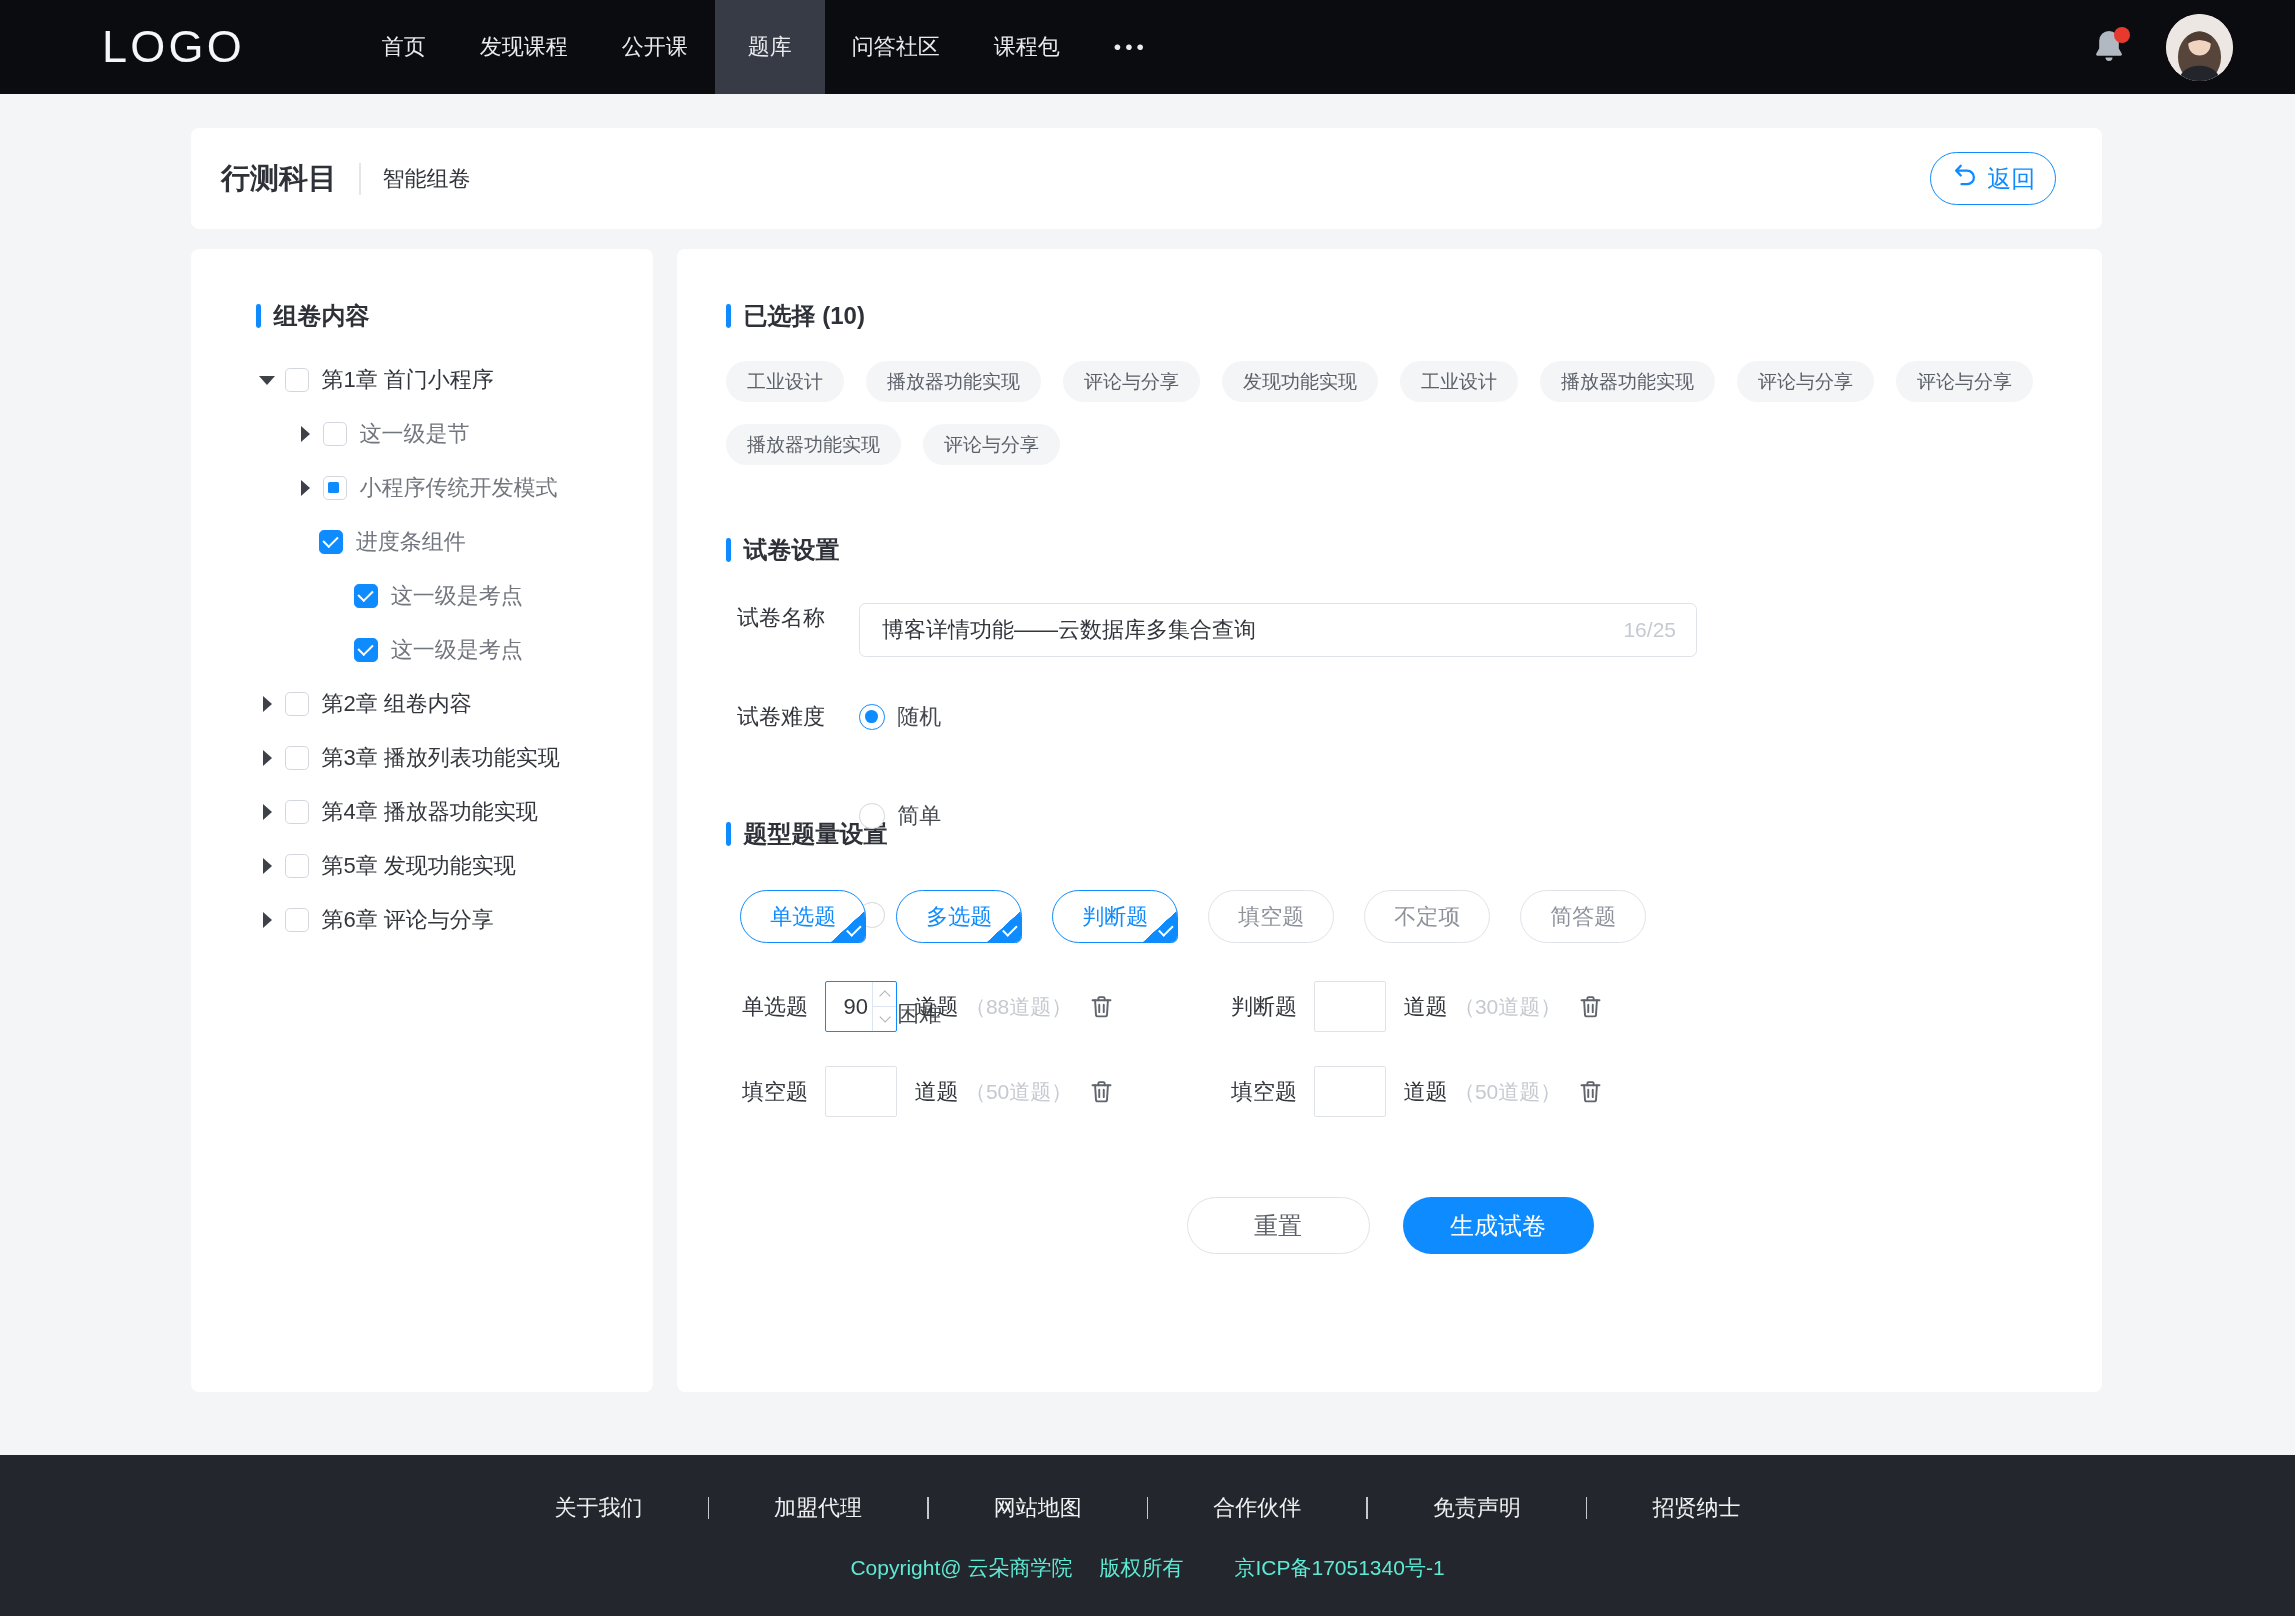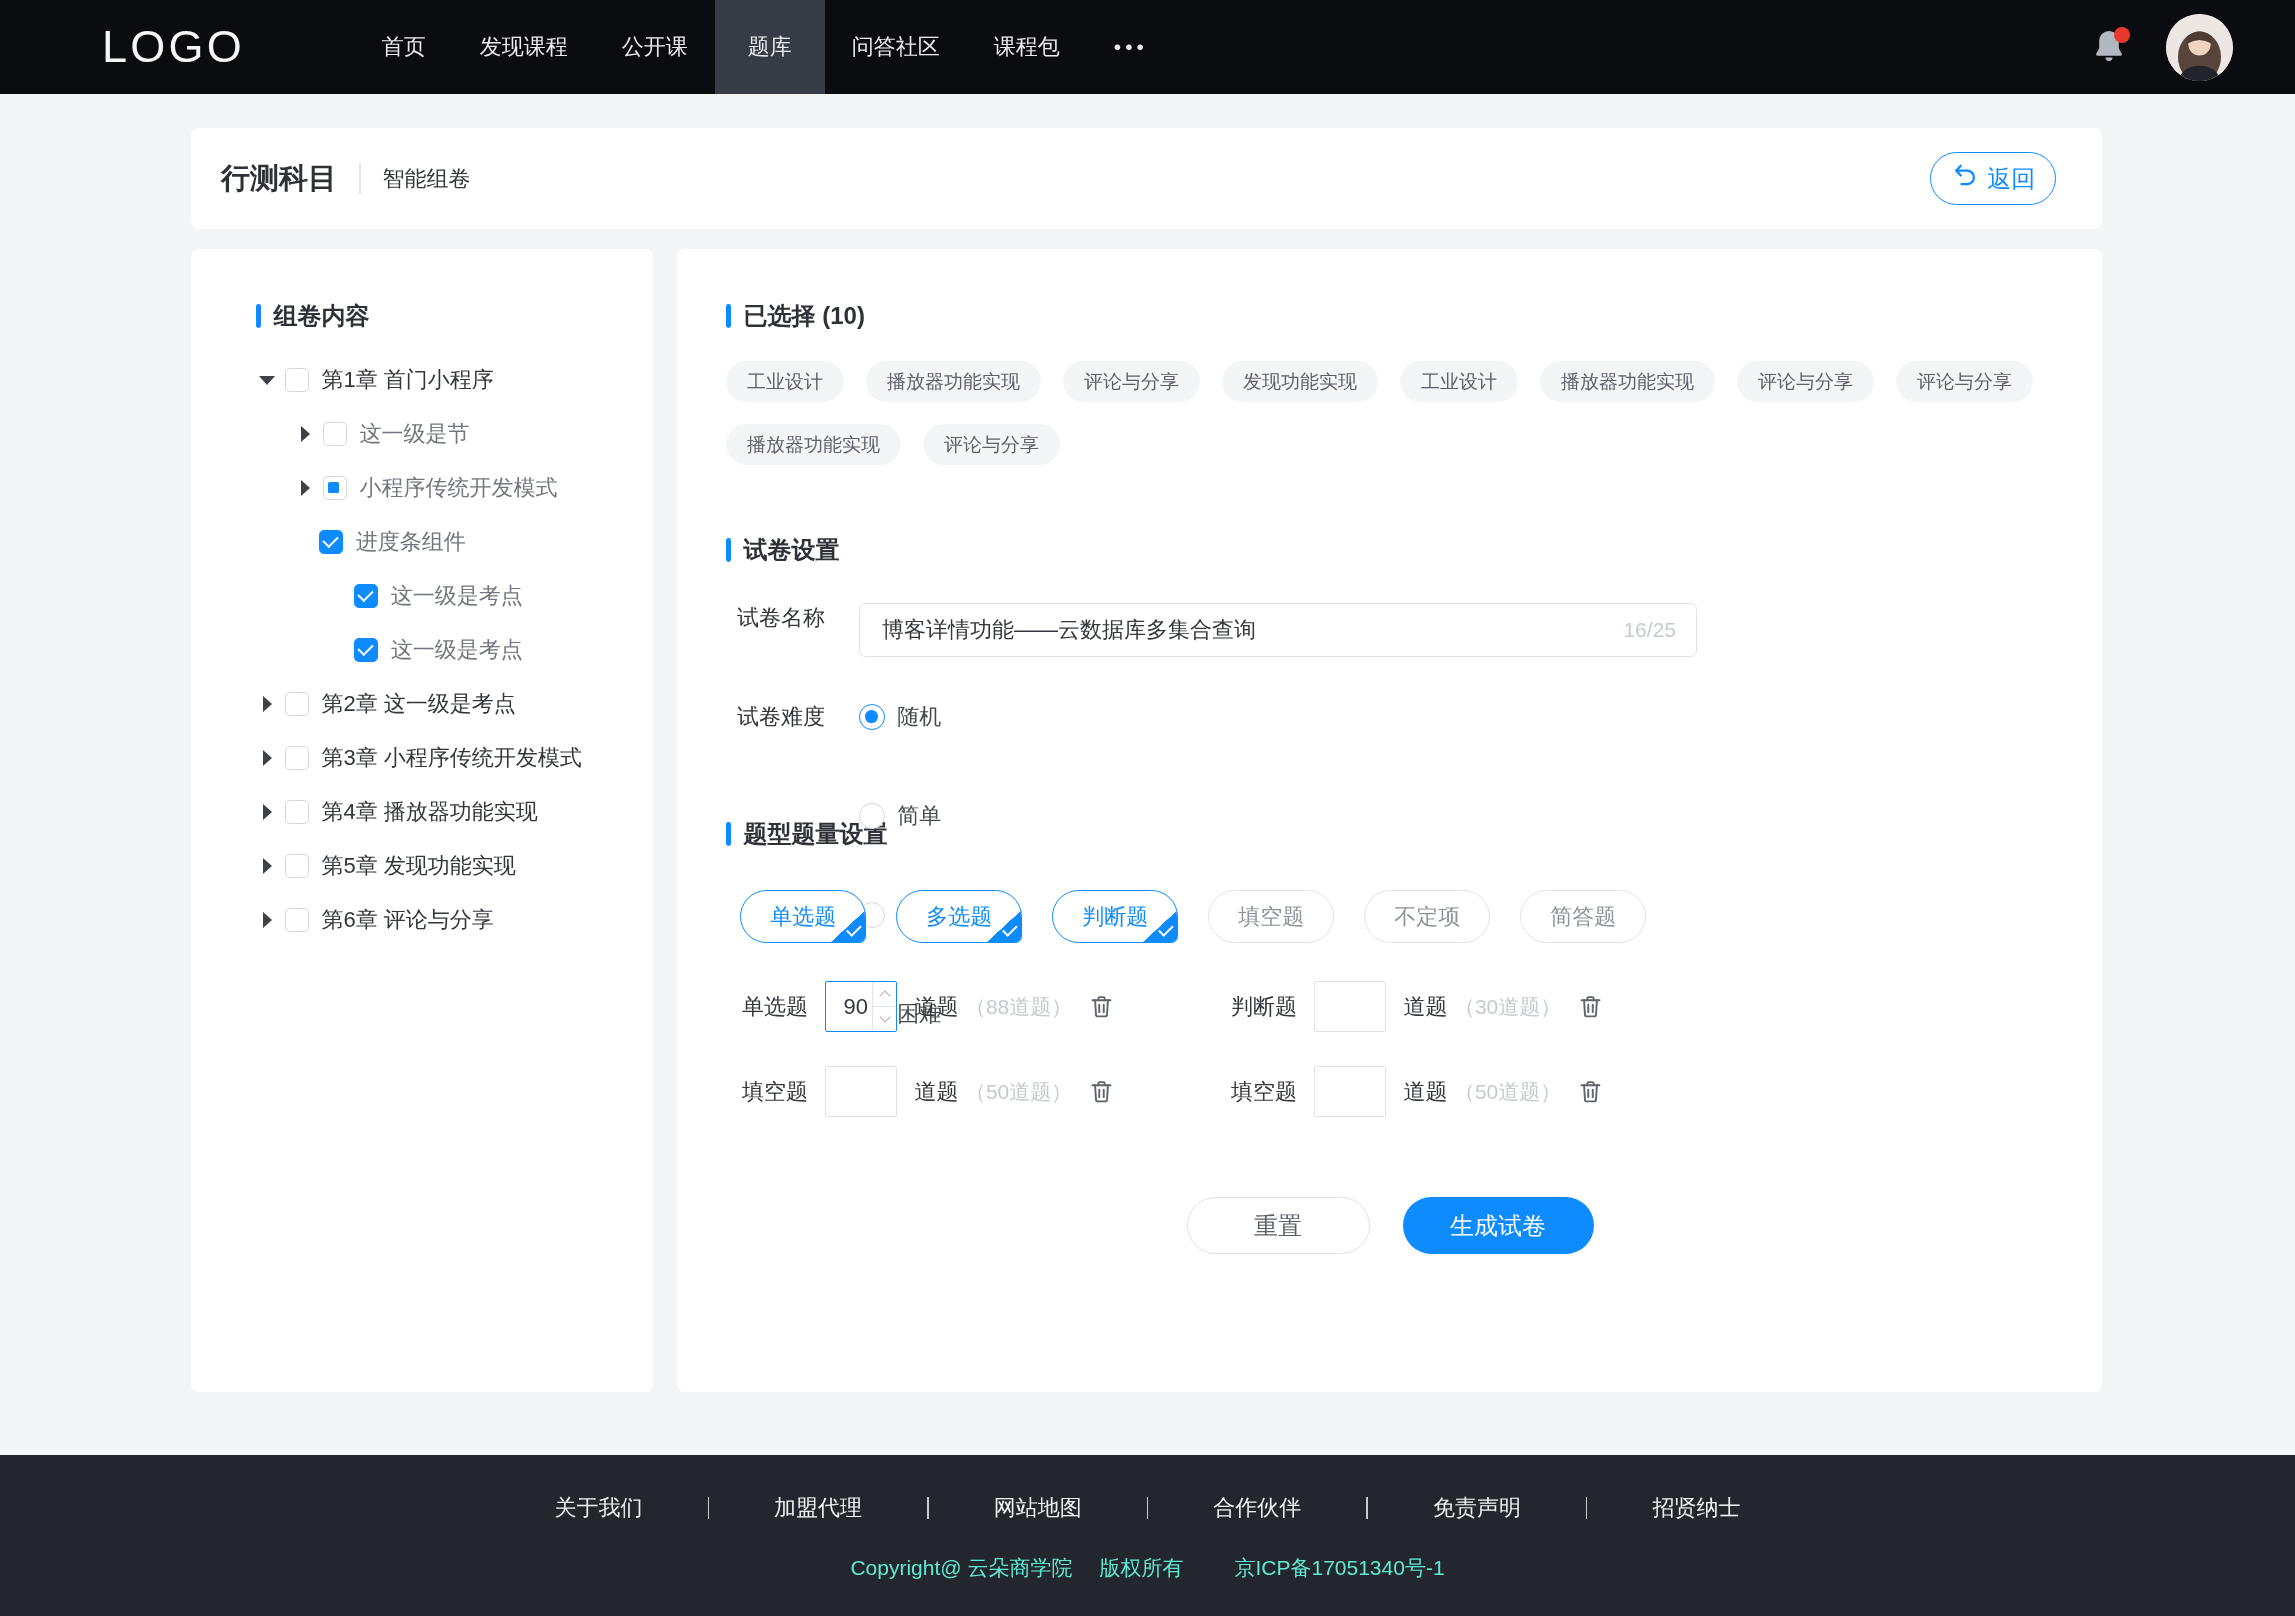--- a/index.html
+++ b/index.html
@@ -219,28 +219,28 @@
     </div>
     <div class="tree-row lvl3">
       <span class="cb checked"></span>
       <span class="tree-label">这一级是考点</span>
     </div>
     <div class="tree-row lvl0">
       <span class="caret-box">
           <span class="caret right"></span>
         </span>
       <span class="cb"></span>
-      <span class="tree-label">第2章 这一级是考点</span>
-    </div>
-    <div class="tree-row lvl0">
-      <span class="caret-box">
-          <span class="caret right"></span>
-        </span>
-      <span class="cb"></span>
-      <span class="tree-label">第3章 小程序传统开发模式</span>
+      <span class="tree-label">第2章 组卷内容</span>
+    </div>
+    <div class="tree-row lvl0">
+      <span class="caret-box">
+          <span class="caret right"></span>
+        </span>
+      <span class="cb"></span>
+      <span class="tree-label">第3章 播放列表功能实现</span>
     </div>
     <div class="tree-row lvl0">
       <span class="caret-box">
           <span class="caret right"></span>
         </span>
       <span class="cb"></span>
       <span class="tree-label">第4章 播放器功能实现</span>
     </div>
     <div class="tree-row lvl0">
       <span class="caret-box">

